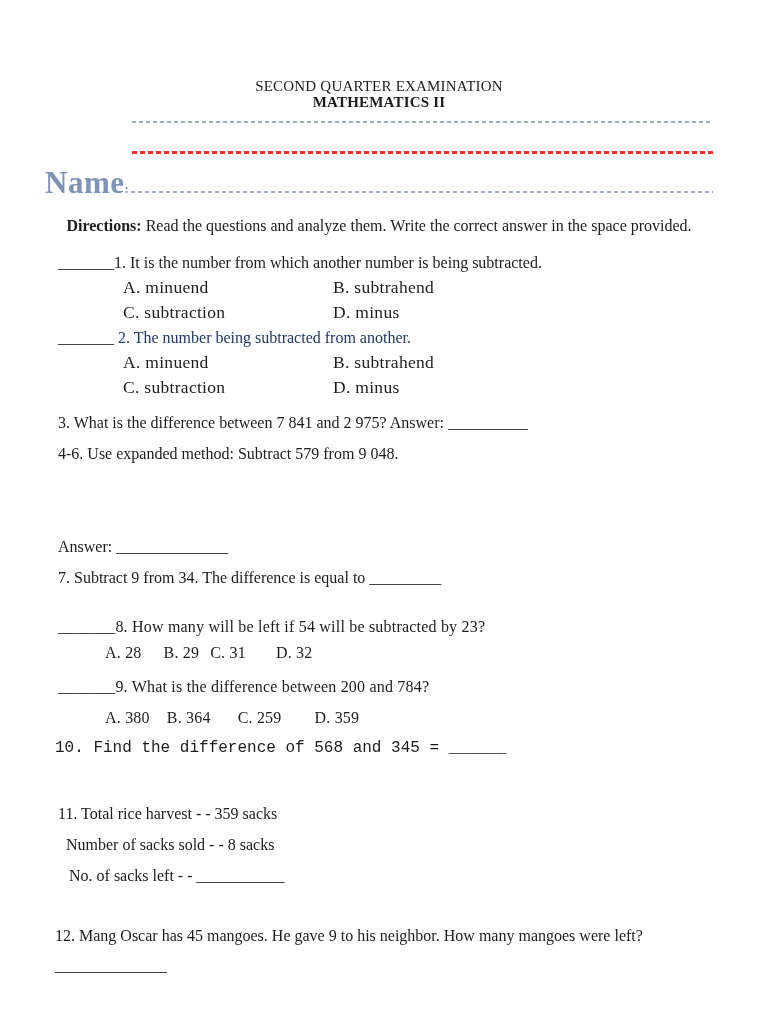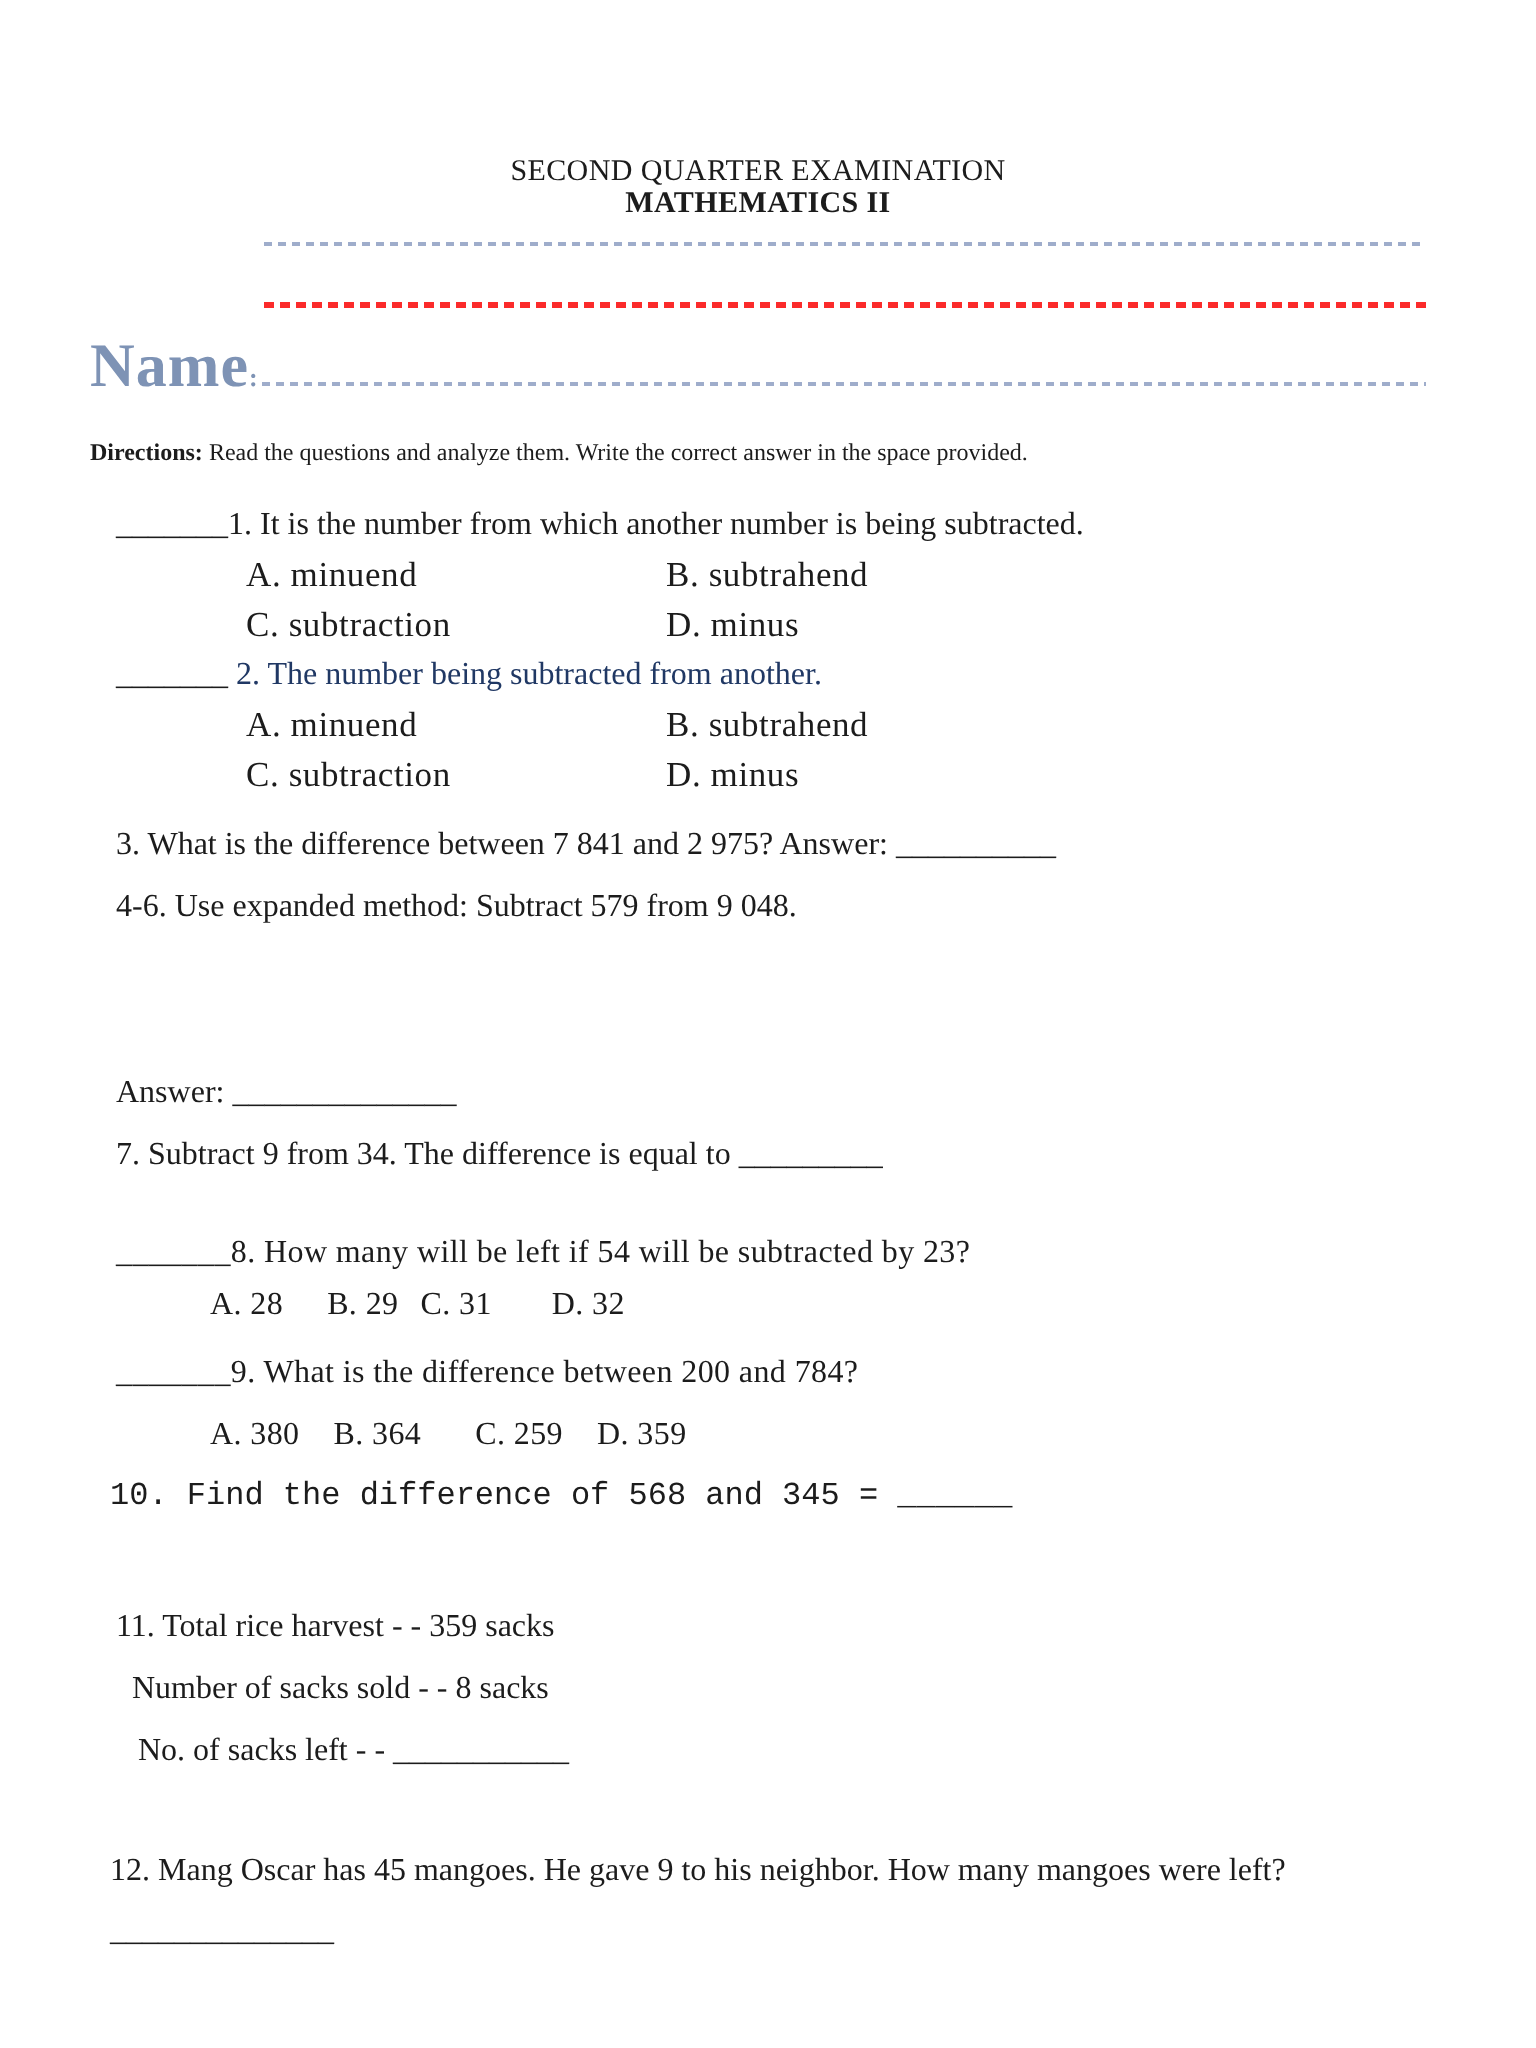--- a/index.html
+++ b/index.html
@@ -19,21 +19,21 @@
   .dash{height:2px;margin-left:87px;width:581px;
     background:repeating-linear-gradient(90deg,#9fadcb 0 4px,transparent 4px 7px);}
   .dash.red{height:3px;margin-top:28px;
     background:repeating-linear-gradient(90deg,#fb2b2b 0 5px,transparent 5px 8px);}
   .dash.first{margin-top:11px;}
   .name-row{margin-top:12px;display:flex;align-items:baseline;}
   .name-label{font-size:31px;line-height:34px;font-weight:bold;color:#7e93b5;letter-spacing:.5px;}
   .name-colon{font-size:13px;color:#7e93b5;font-weight:bold;}
   .name-fill{flex:1;height:2px;margin-bottom:6px;margin-left:2px;
     background:repeating-linear-gradient(90deg,#9fadcb 0 4px,transparent 4px 7px);}
-  .directions{margin:16px 0 14px 0;font-size:12px;line-height:20px;}
+  .directions{margin:16px 0 14px 0;font-size:16px;line-height:20px;text-align:center;}
   .directions b{font-weight:bold;}
   p{margin:0;}
   .ind{margin-left:13px;}
   .q-line{font-size:16px;line-height:25px;}
   .choices-grid{display:grid;grid-template-columns:210px auto;margin-left:78px;
     font-size:17.5px;line-height:25px;letter-spacing:.3px;}
   .navy{color:#203864;}
   .q-body{font-size:16px;line-height:22px;}
   .q3{margin-top:12px;}
   .q46{margin-top:9px;}
@@ -43,21 +43,21 @@
   .q8{margin-top:26px;}
   .choice-row{margin-left:60px;margin-top:2px;}
   .choice-row span{display:inline-block;}
   .q8row span:nth-child(1){margin-right:22px;}
   .q8row span:nth-child(2){margin-right:11px;}
   .q8row span:nth-child(3){margin-right:30px;}
   .q9{margin-top:10px;}
   .q9row{margin-top:7px;}
   .q9row span:nth-child(1){margin-right:17px;}
   .q9row span:nth-child(2){margin-right:27px;}
-  .q9row span:nth-child(3){margin-right:17px;}
+  .q9row span:nth-child(3){margin-right:33px;}
   .q10{margin-top:7px;margin-left:10px;font-family:Liberation Mono, monospace;}
   .q11{margin-top:44px;}
   .q11 .sub{margin-left:21px;margin-top:9px;}
   .q11 .sub2{margin-left:24px;}
   .q12{margin-top:38px;margin-left:10px;}
   .q12blank{margin-top:8px;margin-left:10px;}
 </style>
 </head>
 <body>
 

